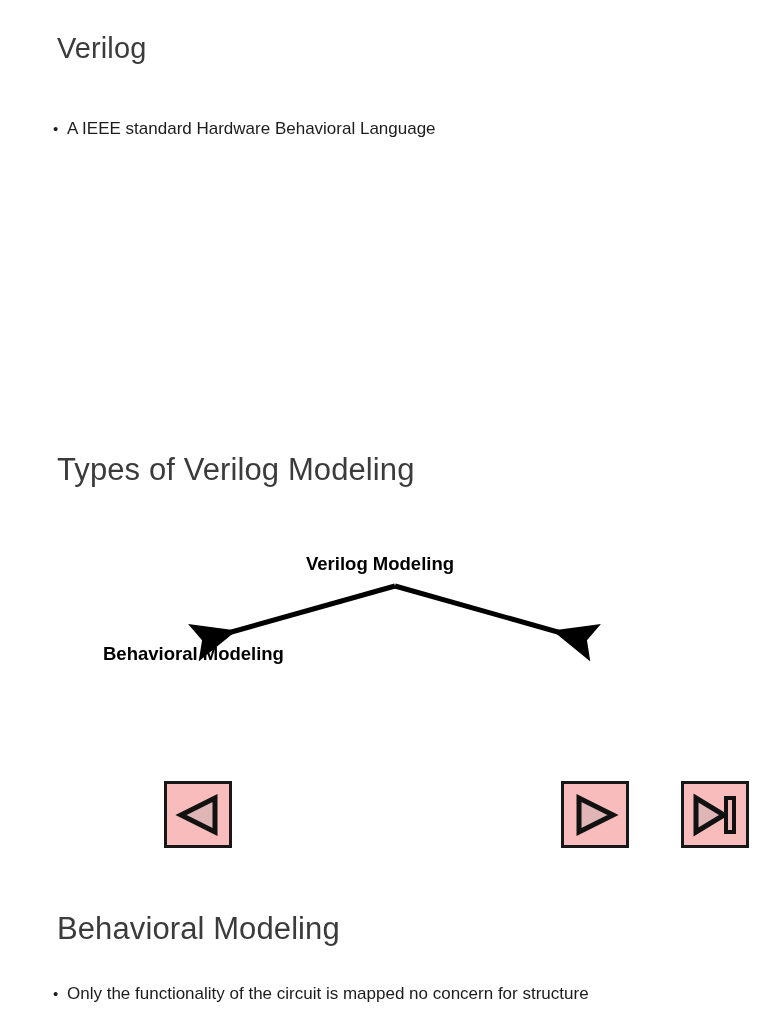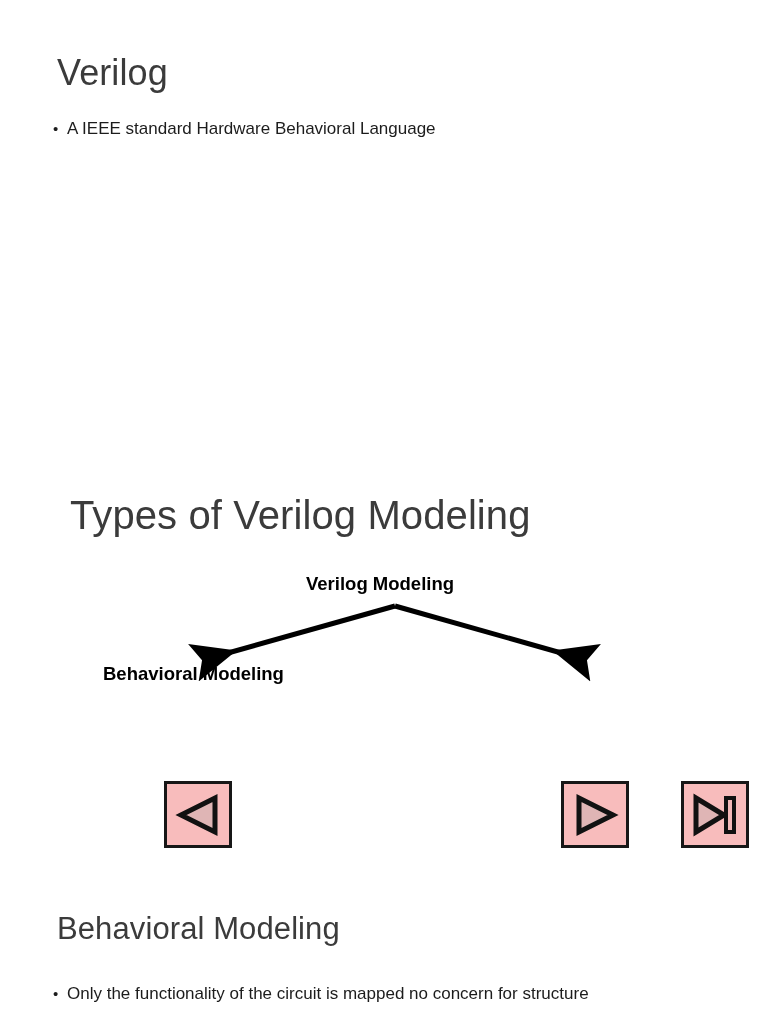--- a/index.html
+++ b/index.html
@@ -17,22 +17,22 @@
 
   
   .slide-title {
     position:absolute;
     left:57px;
     color:#3b3b3b;
     font-weight:400;
     letter-spacing:0.1px;
     white-space:nowrap;
   }
-  #title-verilog   { top:52px;  font-size:36px;text-align:center; }
-  #title-types     { top:493px; font-size:40px;margin-left:13px; }
+  #title-verilog   { top:32px;  font-size:29px;text-align:center; }
+  #title-types     { top:452px; font-size:31px; }
   #title-behav     { top:911px; font-size:31px; }
 
   
   .bullet-line {
     position:absolute;
     left:53px;
     display:flex;
     align-items:flex-start;
     color:#1c1c1c;
     font-size:17px;
@@ -45,21 +45,21 @@
     line-height:26px;
     color:#1c1c1c;
   }
   .bullet-text { display:block; }
   #bullet-1 { top:116px; width:640px; }
   #bullet-2 { top:981px; width:600px; }
 
   
   .diagram {
     position:absolute;
-    left:0; top:564px;
+    left:0; top:544px;
     width:768px; height:130px;
   }
   .diagram svg { display:block; }
   .diag-label {
     position:absolute;
     color:#000000;
     font-size:18.5px;
     font-weight:600;
     white-space:nowrap;
   }

